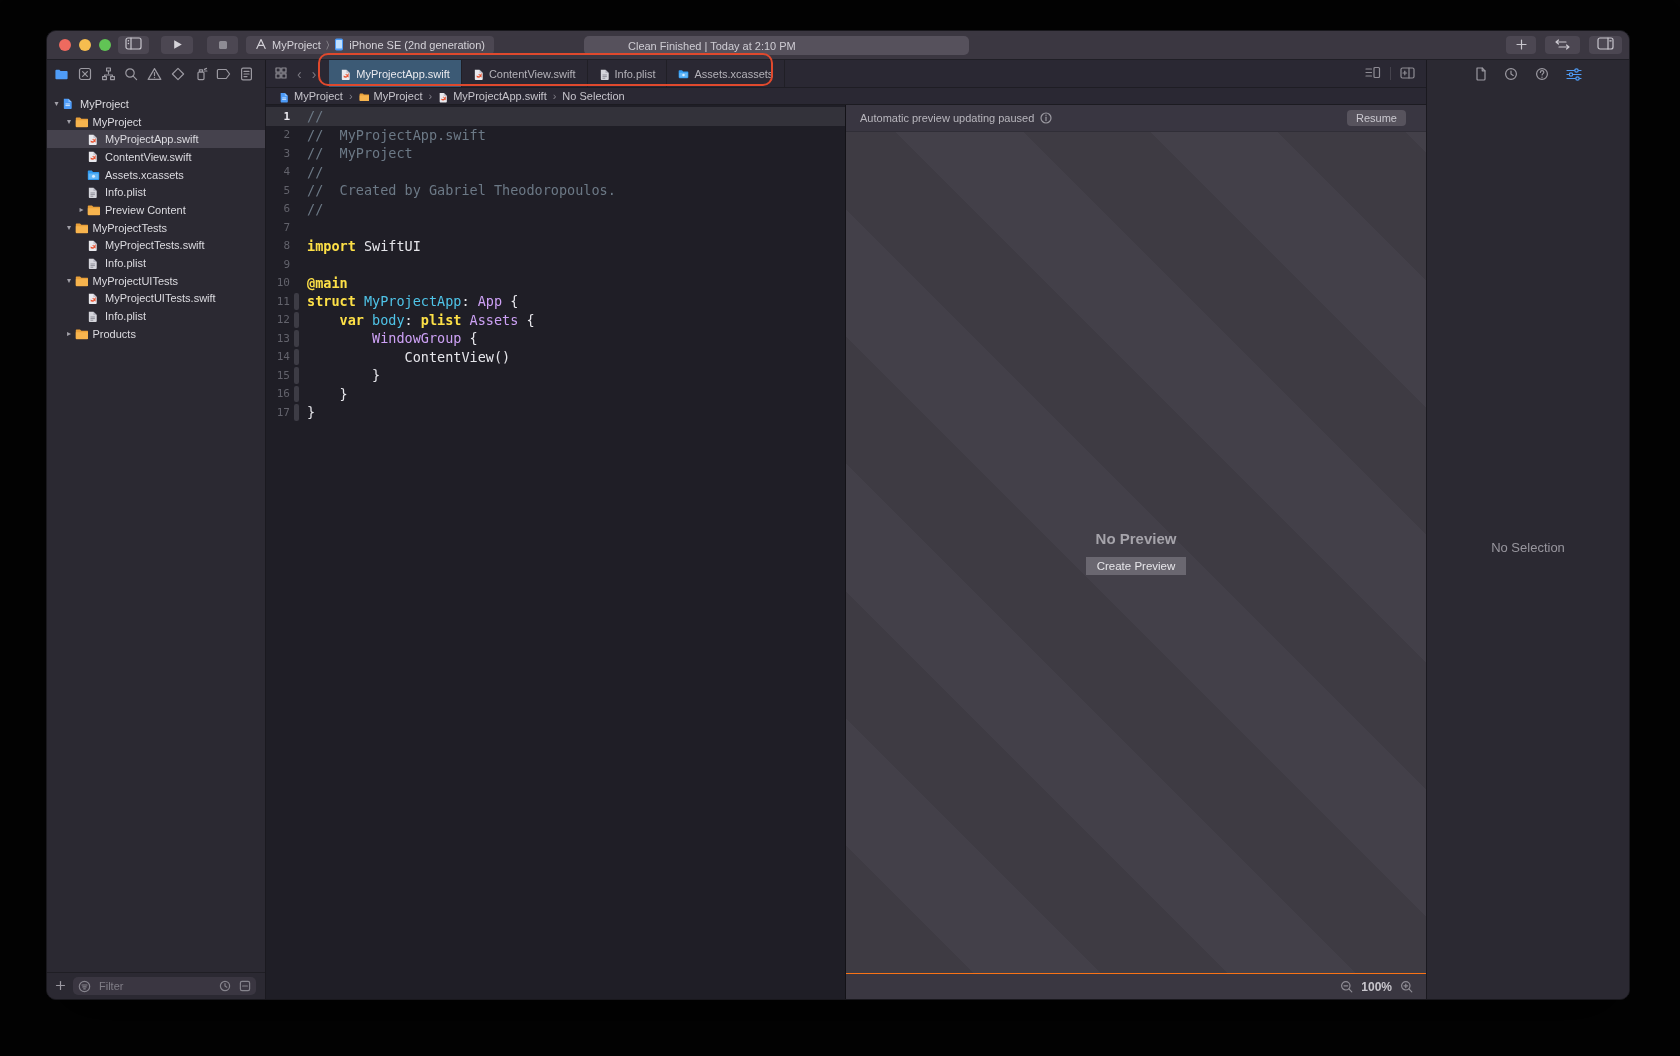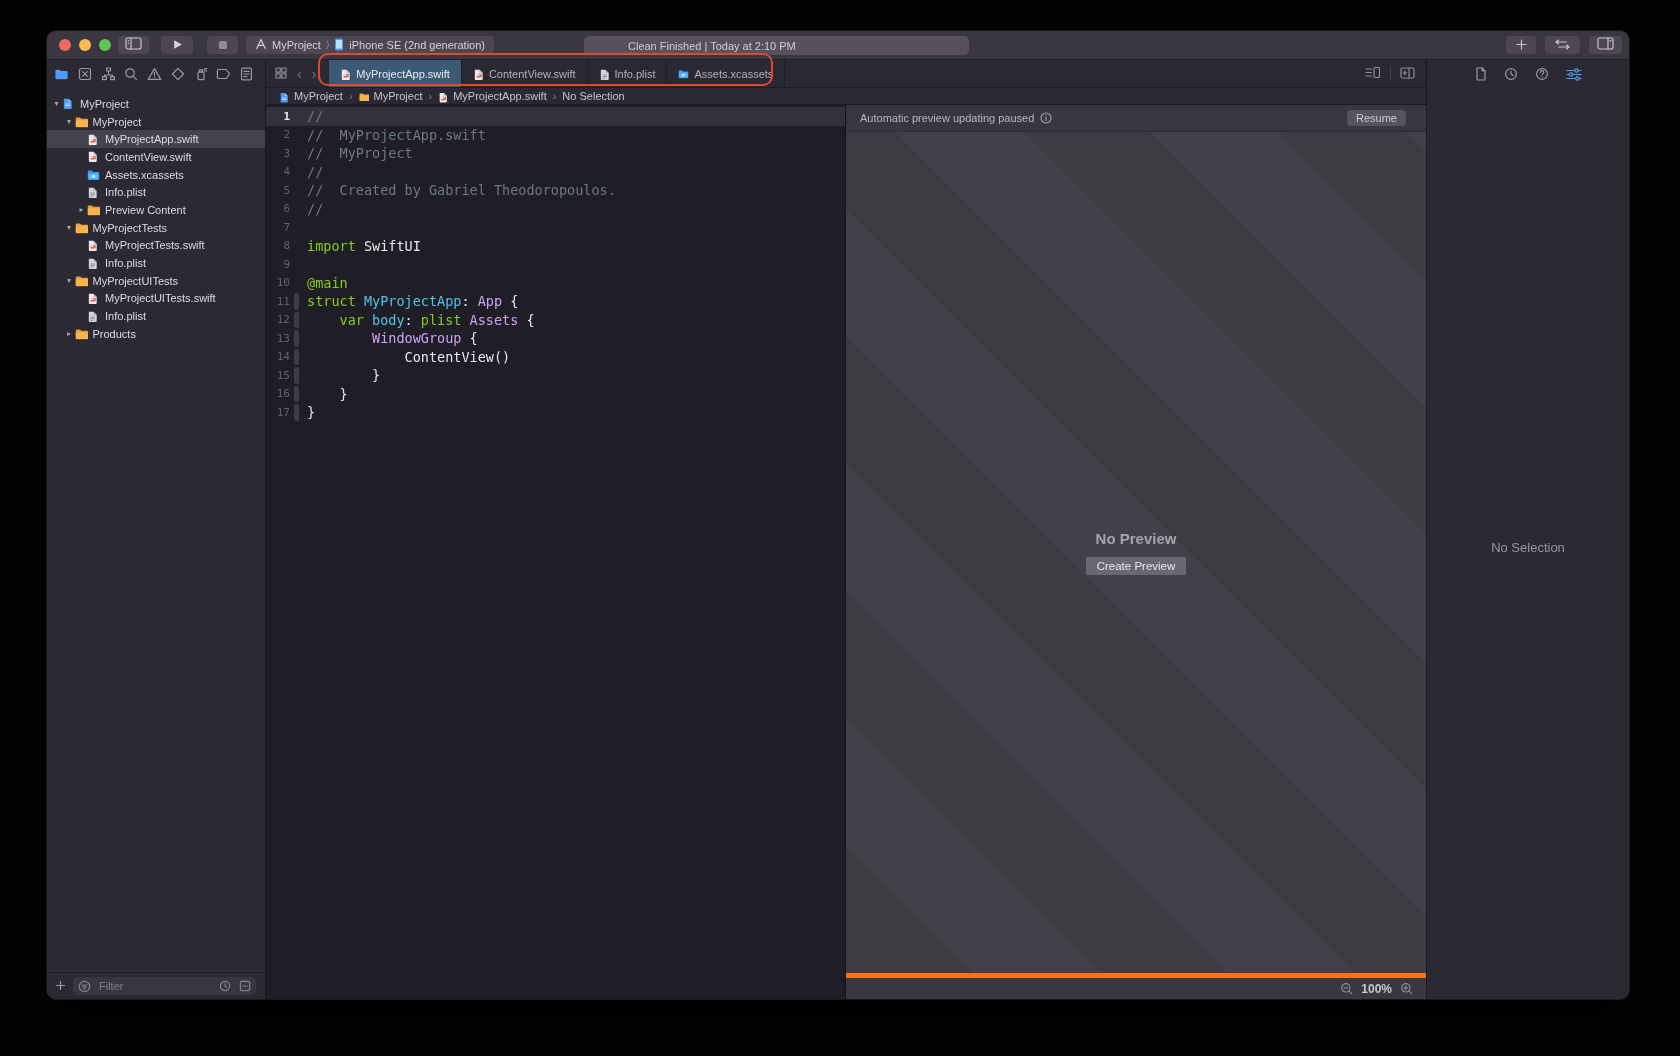--- a/index.html
+++ b/index.html
@@ -60,36 +60,36 @@
   
   .code-editor { flex:0 0 580px; background:#1f1e26; border-right:1px solid #131217; padding-top:2px;
                  font-family:"DejaVu Sans Mono", monospace; font-size:13.5px; overflow:hidden; }
   .code-line { height:18.5px; display:flex; align-items:center; }
   .code-line.hl { background:#33323a; }
   .gutter { flex:0 0 27px; text-align:right; font-size:11px; color:#62626b; padding-right:3px; }
   .code-line.hl .gutter { color:#eceaf0; font-weight:bold; }
   .ribbon { flex:0 0 7px; align-self:stretch; position:relative; }
   .ribbon.mark::after { content:""; position:absolute; left:1px; right:1px; top:1px; bottom:1px; background:#3d3c45; border-radius:2px; }
   .code-text { white-space:pre; padding-left:7px; }
-  .tok-k { color:#84cc16; font-weight:normal; }
+  .tok-k { color:#fde047; font-weight:bold; }
   .tok-c { color:#6c7986; }
   .tok-d { color:#4fc4e8; }
   .tok-t { color:#cda1f5; }
   .tok-p { color:#e6e6eb; }
 
   
   .canvas { flex:1; display:flex; flex-direction:column; min-width:0; }
   .canvas-header { flex:0 0 27px; background:#393641; border-bottom:1px solid #302e37; display:flex; align-items:center; gap:6px; padding:0 20px 0 14px; font-size:11px; color:#b8b6bd; }
   .resume-btn { margin-left:auto; background:#57535d; color:#cbc9d0; font-size:11px; padding:2px 9px; border-radius:4px; }
   .canvas-body { flex:1; background:repeating-linear-gradient(45deg,#3e3b43 0 90px,#434049 90px 180px);
                  display:flex; align-items:center; justify-content:center; }
   .no-preview { text-align:center; }
   .np-title { font-size:15px; font-weight:bold; color:#a6a4ab; }
   .create-btn { margin-top:10px; display:inline-block; background:#6a6770; color:#e7e6ea; font-size:11.5px; padding:3px 11px; border-radius:0; }
-  .canvas-footer { flex:0 0 26px; background:#3a3741; border-top:5px solid #f97316; display:flex; align-items:center; justify-content:flex-end; gap:8px; padding-right:13px; }
+  .canvas-footer { flex:0 0 26px; background:#3a3741; border-top:1px solid #f97316; display:flex; align-items:center; justify-content:flex-end; gap:8px; padding-right:13px; }
   .zoom-label { font-size:12px; color:#c8c6cc; font-weight:bold; }
   .zic { display:flex; color:#8e8c94; }
 
   
   .inspector { flex:0 0 203px; background:#2b2932; border-left:1px solid #1a191f; display:flex; flex-direction:column; }
   .insp-iconbar { flex:0 0 28px; display:flex; align-items:center; justify-content:center; gap:17px; }
   .inspicon { color:#9b99a1; display:flex; }
   .inspicon.active { color:#4f9cf7; }
   .insp-body { flex:1; display:flex; align-items:flex-start; justify-content:center; }
   .insp-empty { margin-top:452px; font-size:13px; color:#98969e; }

